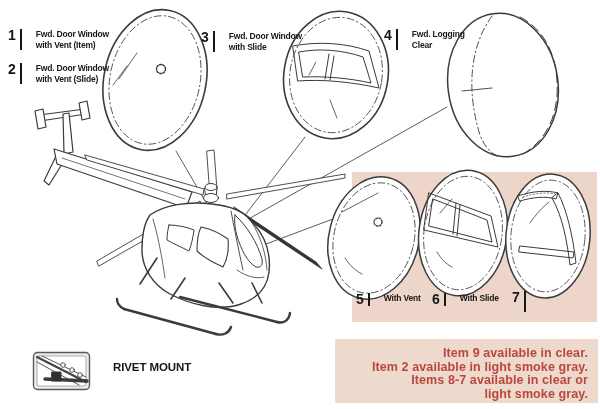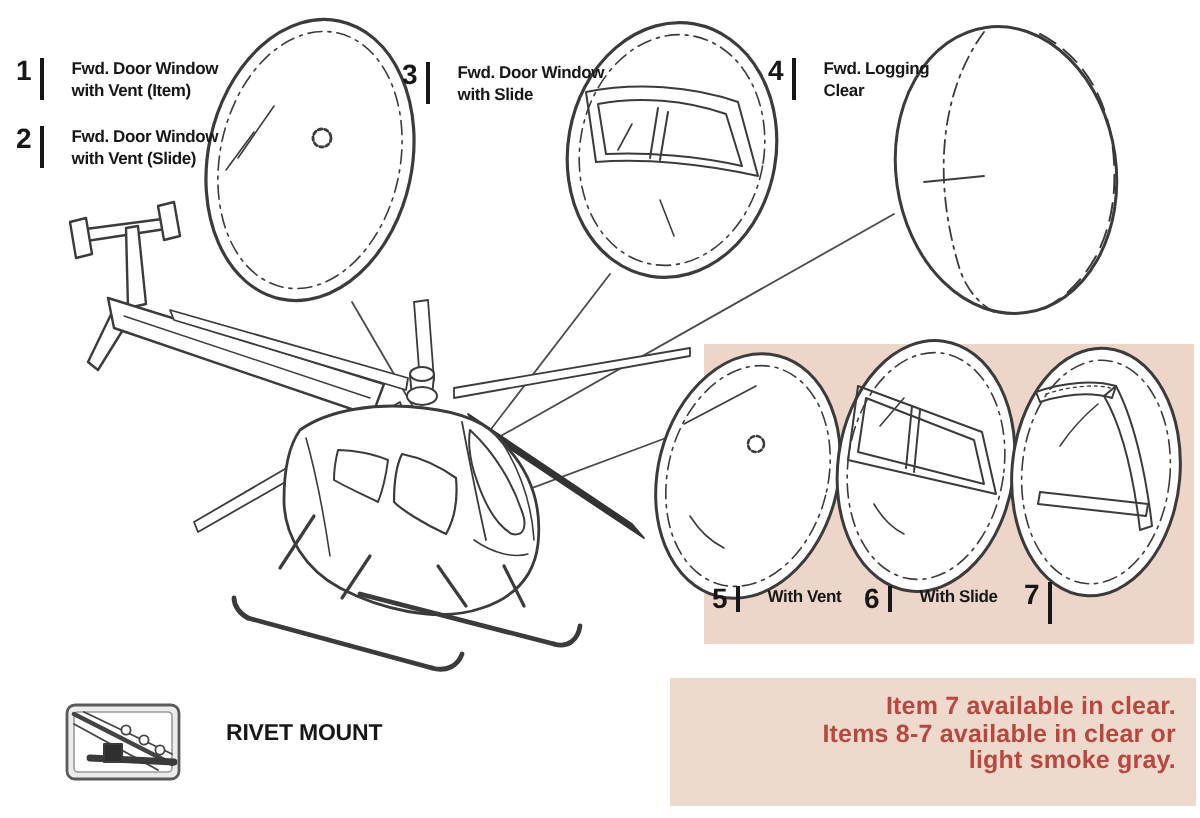--- a/index.html
+++ b/index.html
@@ -224,21 +224,22 @@
       <path d="M42,356 L86,377" stroke="#444444" stroke-width="0.9"></path>
       <circle cx="63" cy="365" r="2.3" fill="#ffffff" stroke="#444444" stroke-width="0.9"></circle>
       <circle cx="72" cy="370" r="2.3" fill="#ffffff" stroke="#444444" stroke-width="0.9"></circle>
       <circle cx="80" cy="375" r="2.3" fill="#ffffff" stroke="#444444" stroke-width="0.9"></circle>
       <path d="M45,379 L87,381" stroke="#3a3a3a" stroke-width="3.4"></path>
       <rect x="52" y="372" width="9" height="9" fill="#2f2f2f"></rect>
     </g>
   </svg>
 
   <div class="note-box">
-    <span>Item 7 available in clear.</span>
+    <span>Item 9 available in clear.</span>
+    <span>Item 2 available in light smoke gray.</span>
     <span>Items 8-7 available in clear or</span>
     <span>light smoke gray.</span>
   </div>
 
   <div class="callout tall" style="left:8px; top:29px;">
     <span class="num">1</span>
     <span class="bar"></span>
     <span class="lbl">
       <span>Fwd. Door Window</span>
         <span>with Vent (Item)</span>

